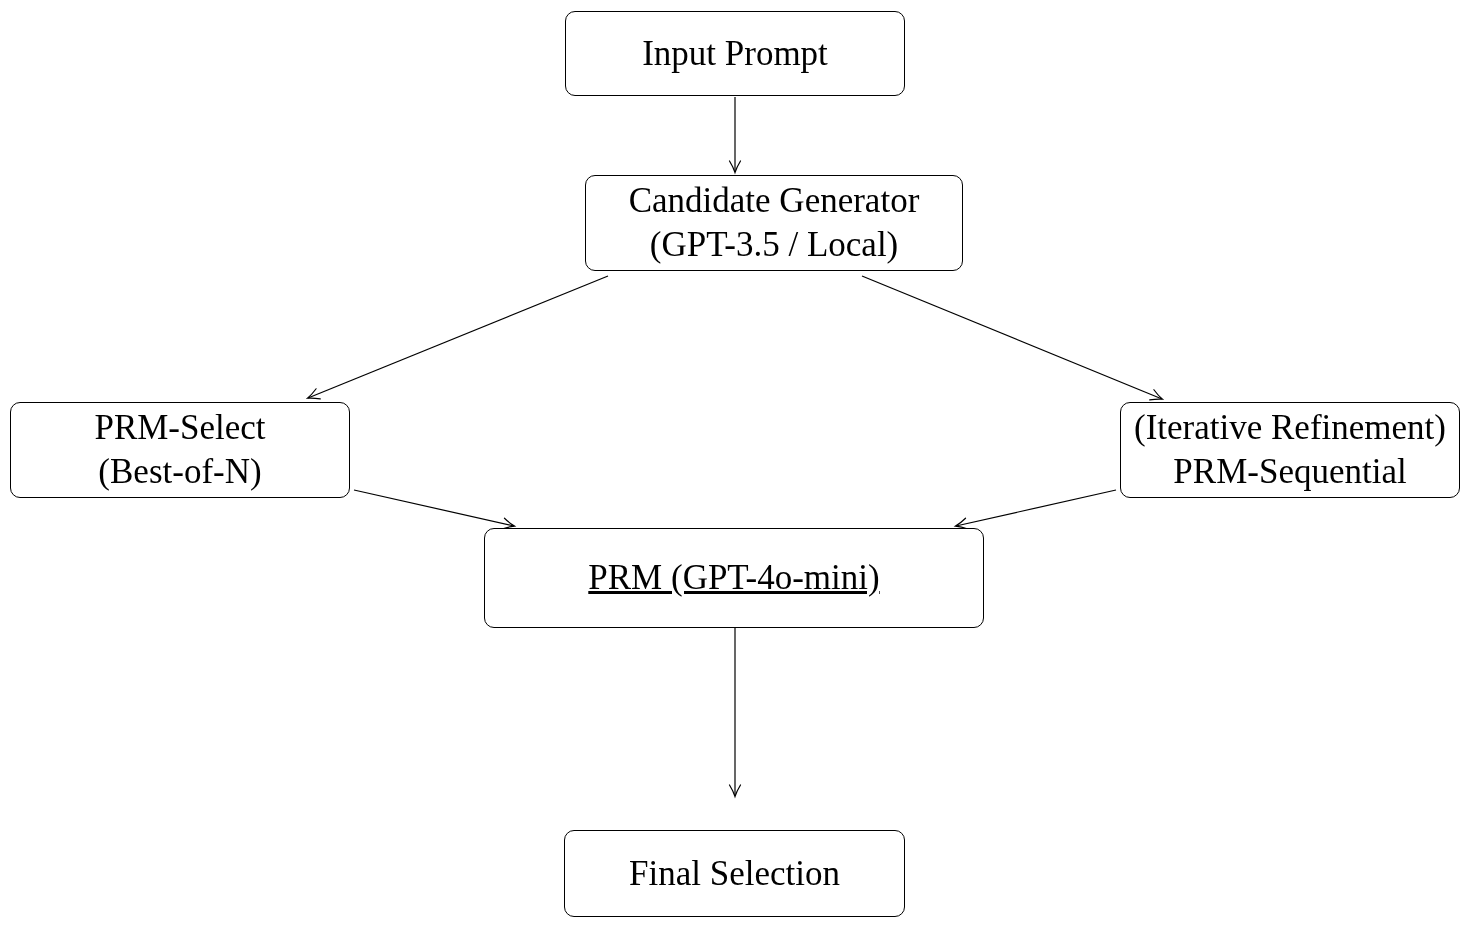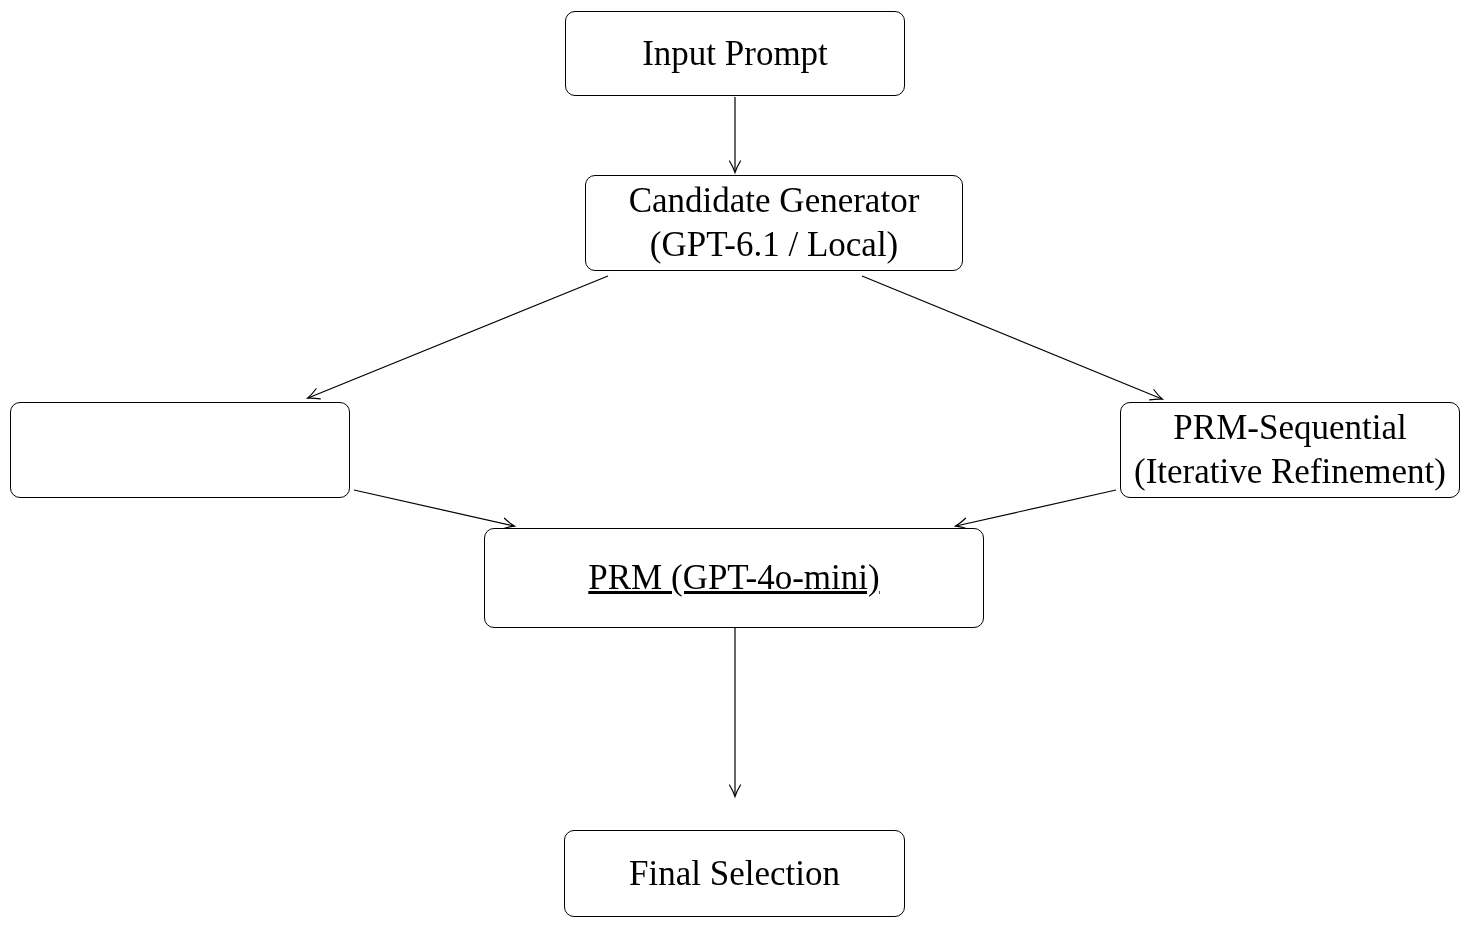--- a/index.html
+++ b/index.html
@@ -59,29 +59,31 @@
     <line x1="1116" y1="490" x2="956" y2="526" stroke="#000000" stroke-width="1.2" marker-end="url(#arrowhead)"></line>
     <line x1="735" y1="628" x2="735" y2="796" stroke="#000000" stroke-width="1.2" marker-end="url(#arrowhead)"></line>
   </svg>
 
   <div class="node" style="left:565px; top:11px; width:340px; height:85px;">
     <span>Input Prompt</span>
   </div>
 
   <div class="node" style="left:566px; top:175px; width:378px; height:96px;margin-left:19px;">
     <span>Candidate Generator</span>
-    <span>(GPT-6.1 / Local)</span>
+    <span>(GPT-3.5 / Local)</span>
   </div>
 
   <div class="node" style="left:10px; top:402px; width:340px; height:96px;">
+    <span>PRM-Select</span>
+    <span>(Best-of-N)</span>
   </div>
 
   <div class="node" style="left:1120px; top:402px; width:340px; height:96px;">
+    <span>(Iterative Refinement)</span>
     <span>PRM-Sequential</span>
-    <span>(Iterative Refinement)</span>
   </div>
 
   <div class="node" style="left:484px; top:528px; width:500px; height:100px;text-decoration:underline;">
     <span>PRM (GPT-4o-mini)</span>
   </div>
 
   <div class="node" style="left:564px; top:830px; width:341px; height:87px;">
     <span>Final Selection</span>
   </div>
 

